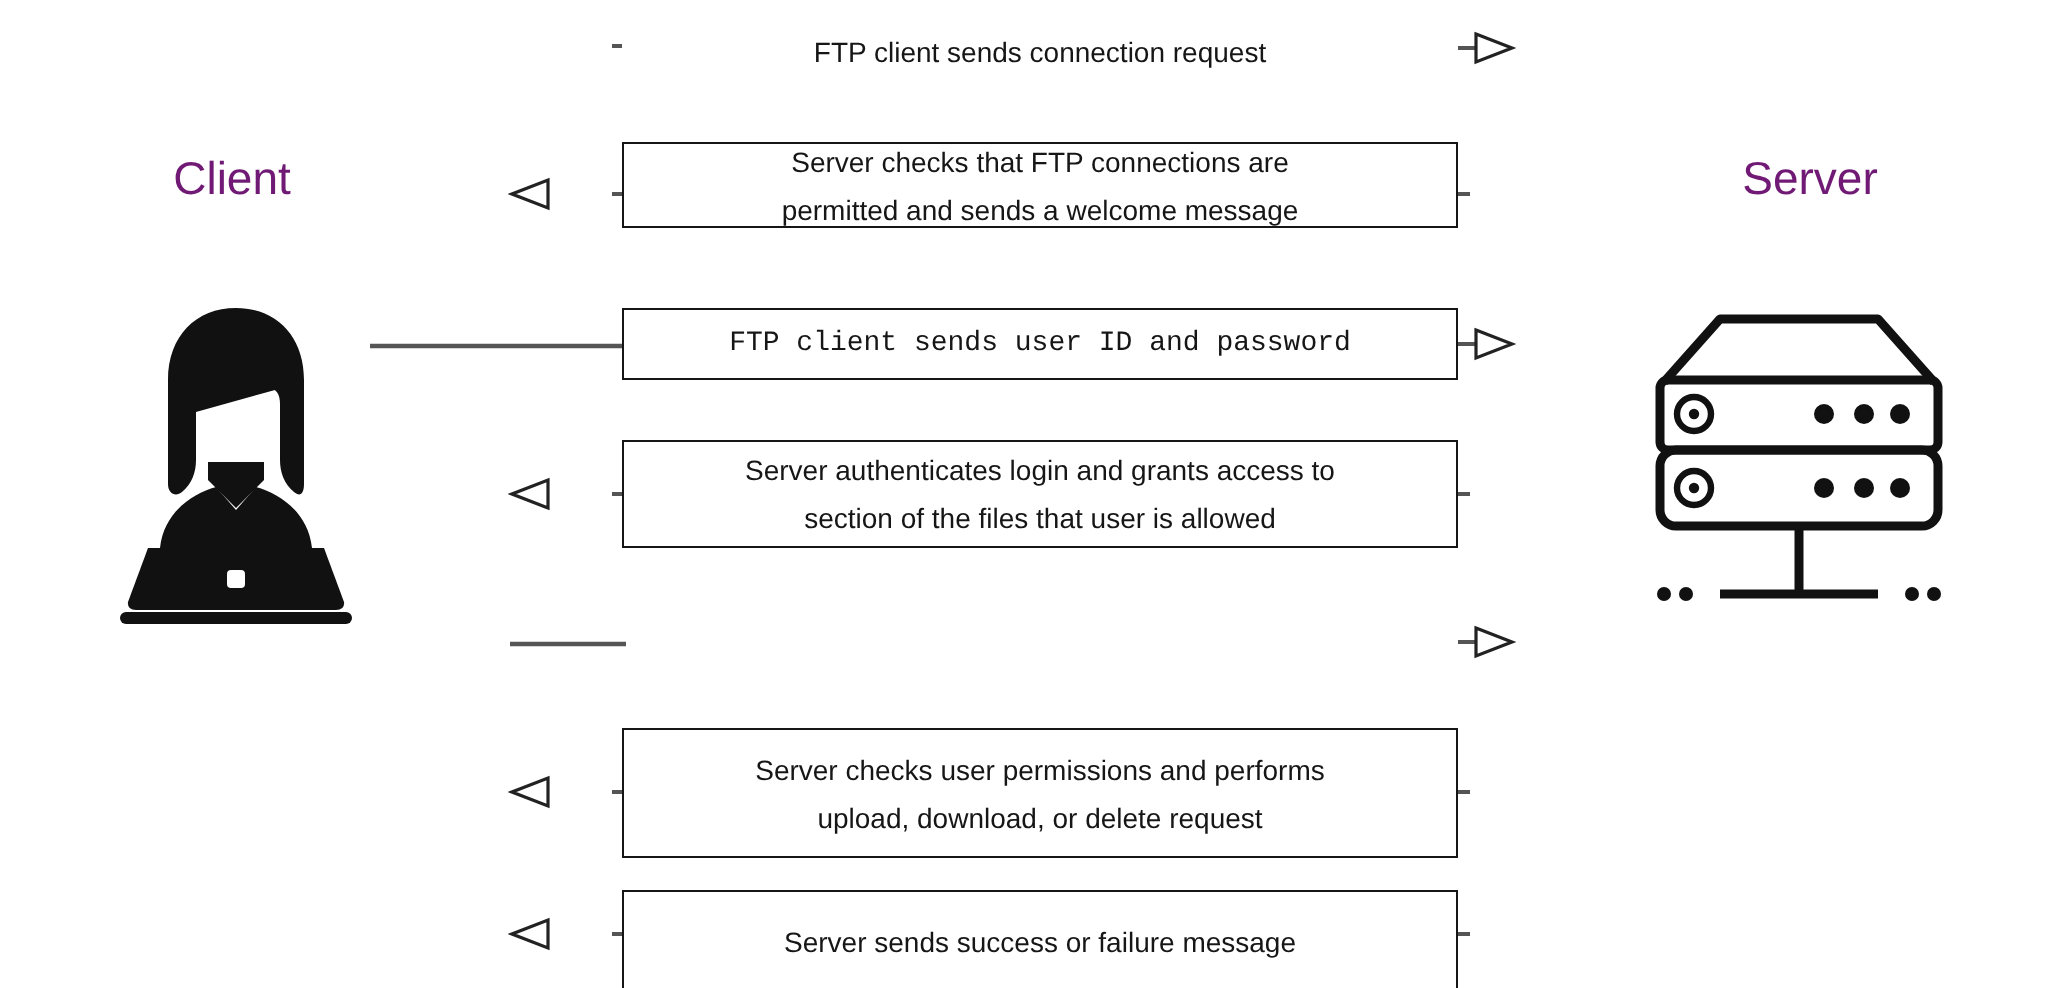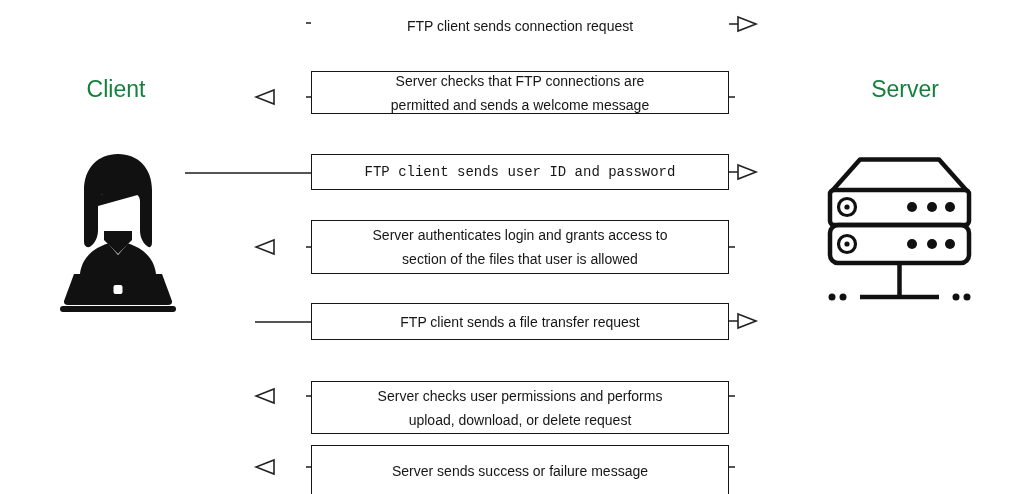--- a/index.html
+++ b/index.html
@@ -2,21 +2,21 @@
 <html><head>
 <meta charset="utf-8">
 <style>
   html,body{margin:0;padding:0;background:#ffffff;}
   .canvas{
     position:relative;width:1024px;height:494px;background:#ffffff;
     overflow:hidden;font-family:"Liberation Sans","DejaVu Sans",sans-serif;
   }
   .actor-label{
     position:absolute;width:120px;text-align:center;
-    font-size:23px;color:#15803d;font-weight:400;z-index:3;
+    font-size:23px;color:#701a75;font-weight:400;z-index:3;
   }
   .arrow-layer{position:absolute;left:0;top:0;z-index:1;pointer-events:none;}
   .msg-box{
     position:absolute;left:311px;width:418px;box-sizing:border-box;
     background:#ffffff;border:1.6px solid #161616;
     display:flex;align-items:center;justify-content:center;
     text-align:center;font-size:14px;line-height:24px;color:#161616;
     white-space:pre-line;z-index:2;
   }
   .msg-box.no-border{border:none;}
@@ -113,18 +113,17 @@
       <circle cx="140" cy="142" r="3.5" fill="#111111" stroke="none"></circle>
     </svg>
   </div>
 
   <div class="msg-box no-border" style="top:3px;height:46px;">FTP client sends connection request</div>
   <div class="msg-box" style="top:71px;height:43px;">Server checks that FTP connections are
 permitted and sends a welcome message</div>
   <div class="msg-box" style="top:154px;height:36px;font-family:Liberation Mono, monospace;">FTP client sends user ID and password</div>
   <div class="msg-box" style="top:220px;height:54px;">Server authenticates login and grants access to
 section of the files that user is allowed</div>
-  <div class="msg-box" style="top:303px;height:37px;">FTP client sends a file transfer request</div>
-  <div class="msg-box" style="top:381px;height:53px;">Server checks user permissions and performs
+  <div class="msg-box" style="top:364px;height:65px;">Server checks user permissions and performs
 upload, download, or delete request</div>
   <div class="msg-box" style="top:445px;height:52px;">Server sends success or failure message</div>
 
 </div>
 
 </body></html>

